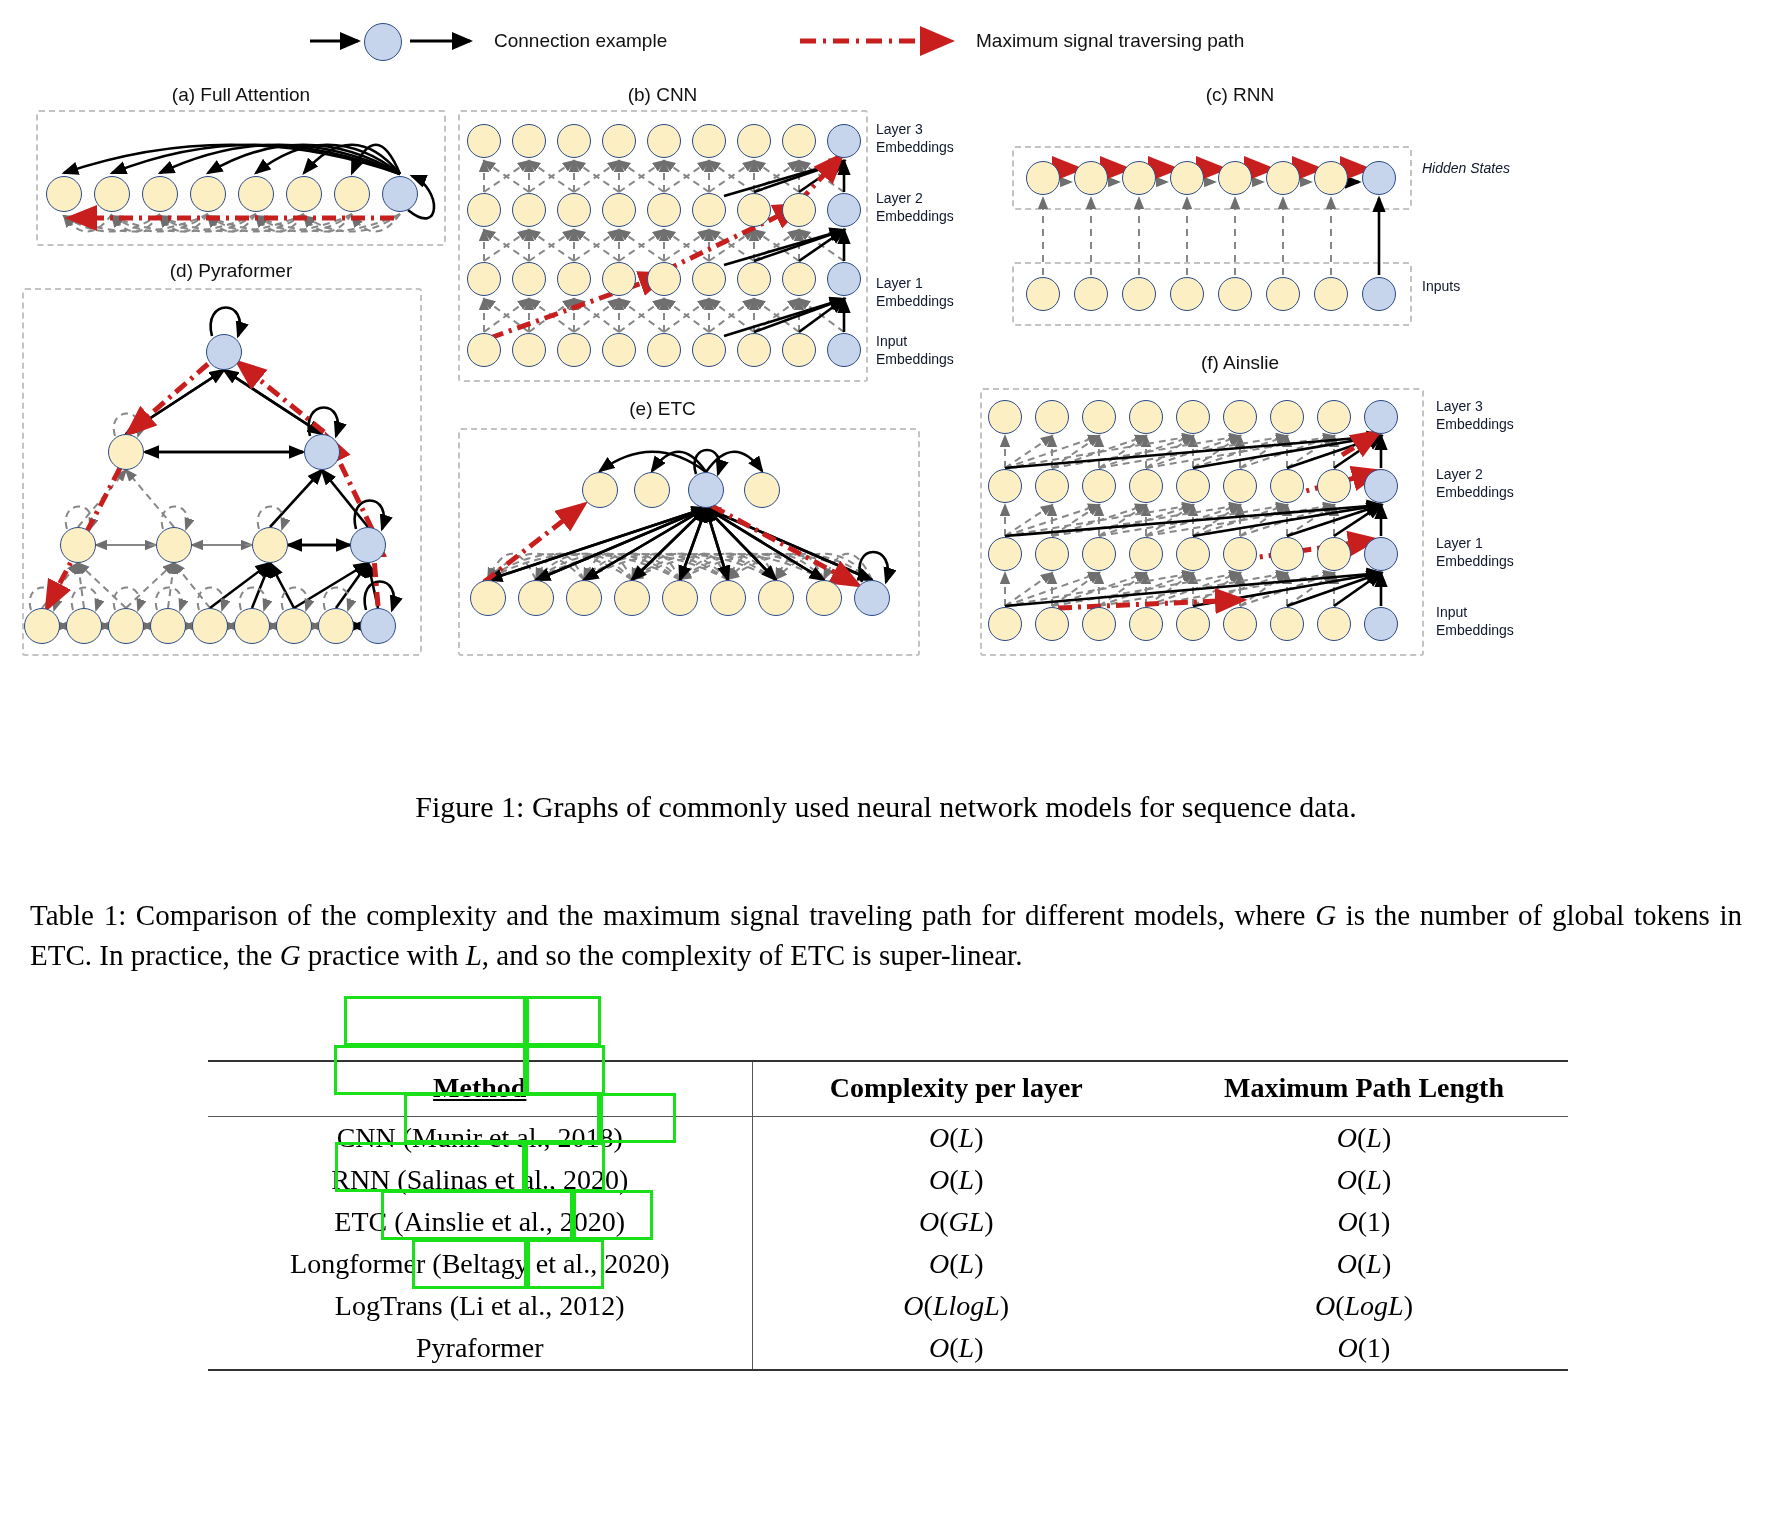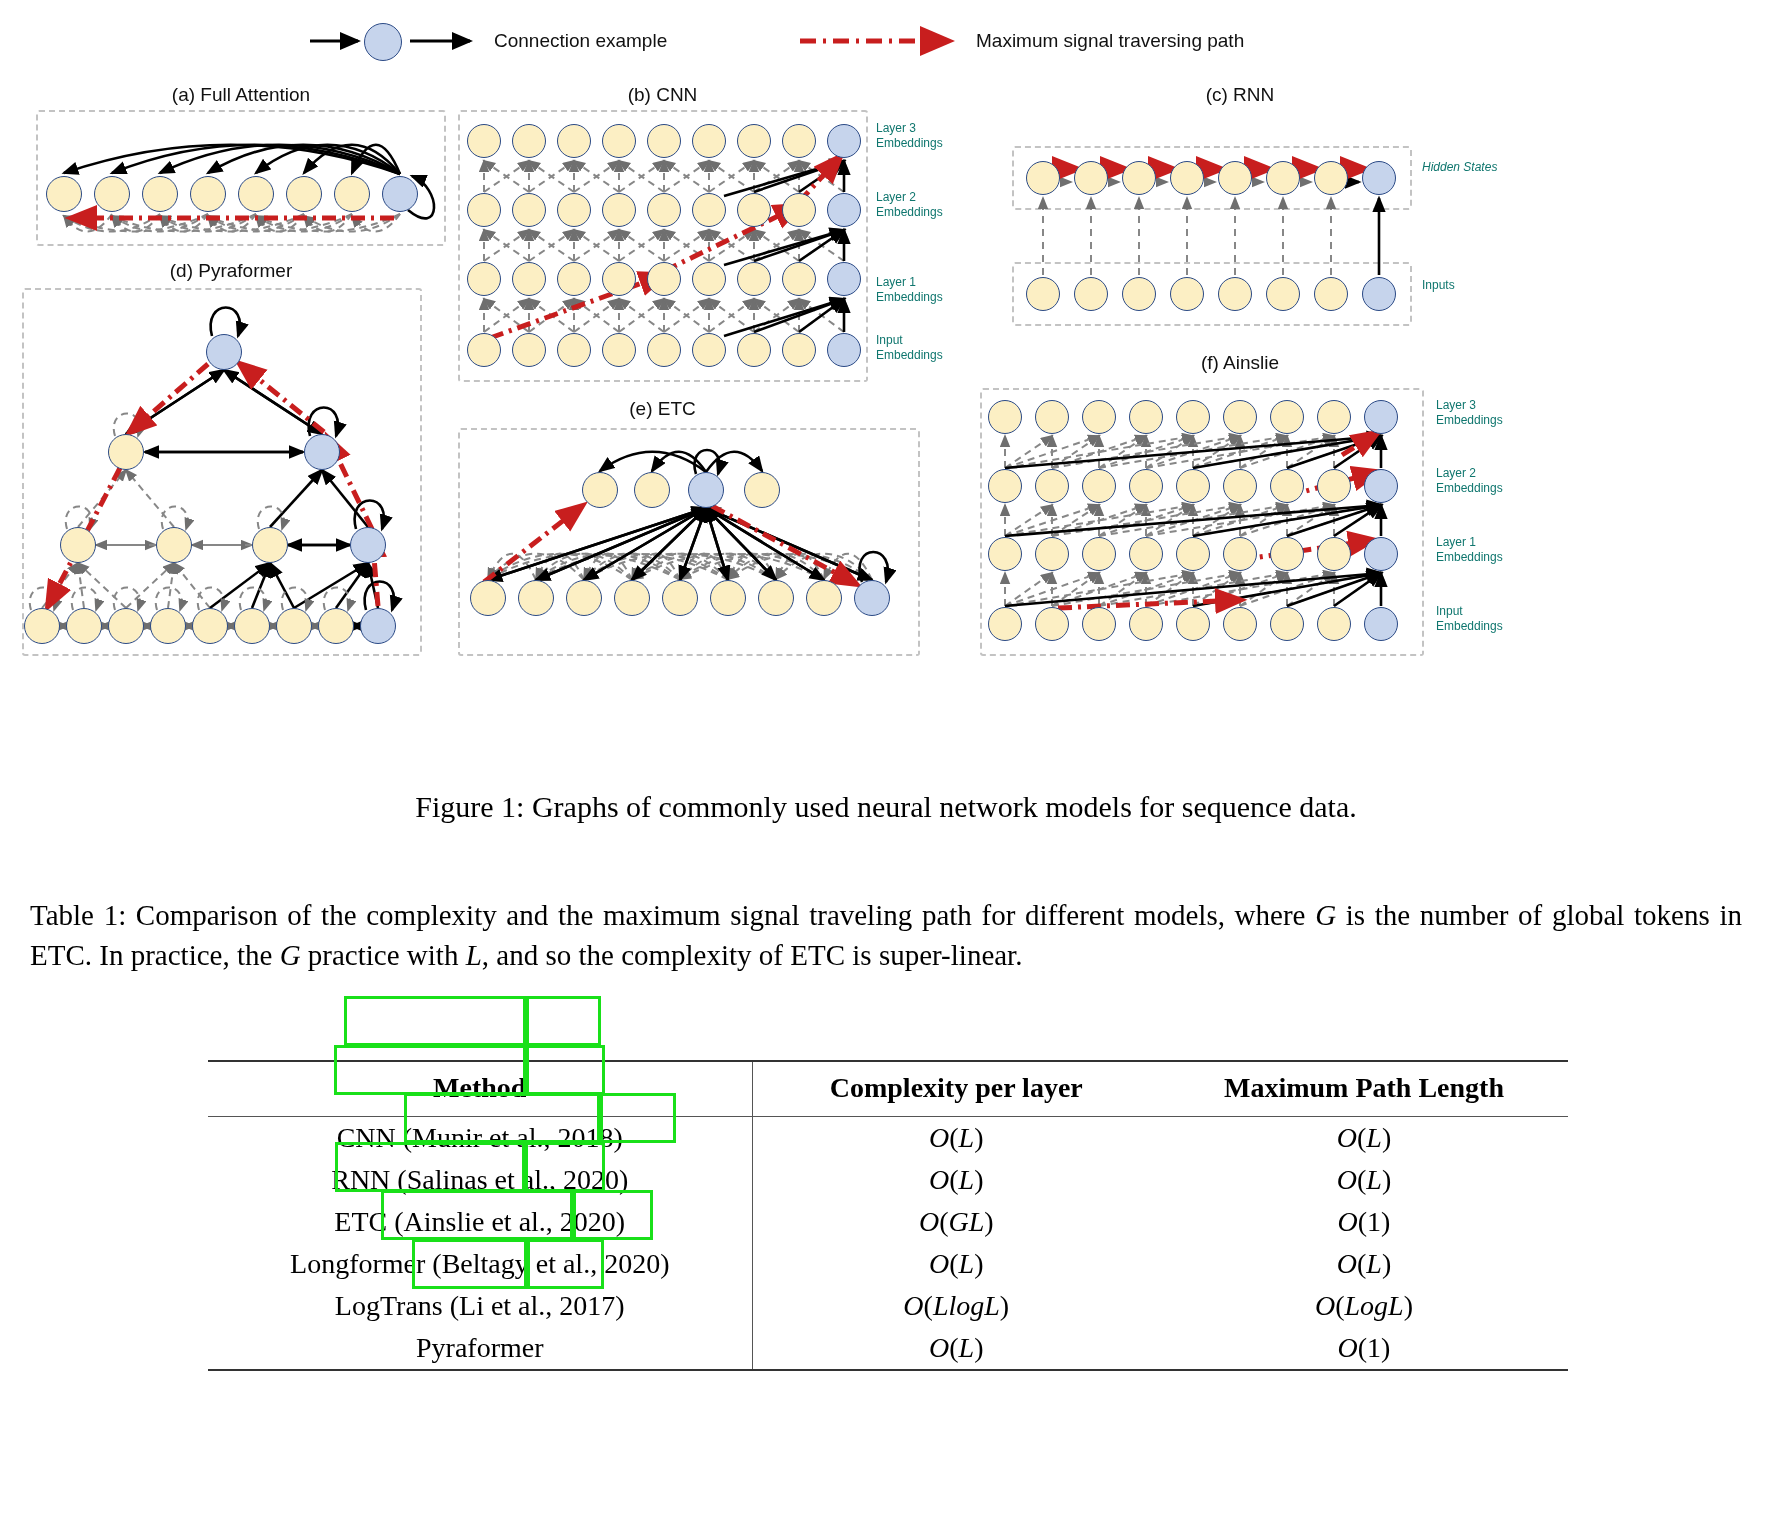--- a/index.html
+++ b/index.html
@@ -48,23 +48,23 @@
   }
   .dashbox {
     position: absolute;
     border: 2.2px dashed #c3c3c3;
     border-radius: 3px;
     box-sizing: border-box;
   }
   .side-label {
     position: absolute;
     font-family: "Liberation Sans", sans-serif;
-    font-size: 12px;
+    font-size: 14px;
     line-height: 1.25;
-    color: #0f766e;
+    color: #0f172a;
     white-space: pre-line;
   }
   .node {
     position: absolute;
     border-radius: 50%;
     box-sizing: border-box;
     border: 1.6px solid #2b4a86;
   }
   .node.token { background: #fcefc4; }
   .node.focus { background: #c6d4ec; }
@@ -723,21 +723,21 @@
 <div class="side-label" style="left:1436px; top:604px;">Input
 Embeddings</div>
 
 <div id="figure-caption">Figure 1: Graphs of commonly used neural network models for sequence data.</div>
 
 <div id="table-caption"><span>Table 1: Comparison of the complexity and the maximum signal traveling path for different models, where </span><i>G</i><span> is the number of global tokens in ETC. In practice, the </span><i>G</i><span> practice with </span><i>L</i><span>, and so the complexity of ETC is super-linear.</span></div>
 
 <table id="complexity-table">
   <thead>
     <tr class="rule-top">
-      <th style="width:40%;">Method</th>
+      <th style="width:40%;text-decoration:underline;">Method</th>
       <th class="vline" style="width:30%;">Complexity per layer</th>
       <th style="width:30%;">Maximum Path Length</th>
     </tr>
   </thead>
   <tbody id="table-body">
       <tr class="rule-mid">
         <td>CNN (Munir et al., 2018)</td>
         <td class="vline"><span class="cal">O</span>(<span class="mathit">L</span>)</td>
         <td><span class="cal">O</span>(<span class="mathit">L</span>)</td>
       </tr>
@@ -750,21 +750,21 @@
         <td>ETC (Ainslie et al., 2020)</td>
         <td class="vline"><span class="cal">O</span>(<span class="mathit">GL</span>)</td>
         <td><span class="cal">O</span>(1)</td>
       </tr>
       <tr>
         <td>Longformer (Beltagy et al., 2020)</td>
         <td class="vline"><span class="cal">O</span>(<span class="mathit">L</span>)</td>
         <td><span class="cal">O</span>(<span class="mathit">L</span>)</td>
       </tr>
       <tr>
-        <td>LogTrans (Li et al., 2017)</td>
+        <td>LogTrans (Li et al., 2012)</td>
         <td class="vline"><span class="cal">O</span>(<span class="mathit">LlogL</span>)</td>
         <td><span class="cal">O</span>(<span class="mathit">LogL</span>)</td>
       </tr>
       <tr class="rule-bot">
         <td>Pyraformer</td>
         <td class="vline"><span class="cal">O</span>(<span class="mathit">L</span>)</td>
         <td><span class="cal">O</span>(1)</td>
       </tr>
     </tbody>
 </table>

